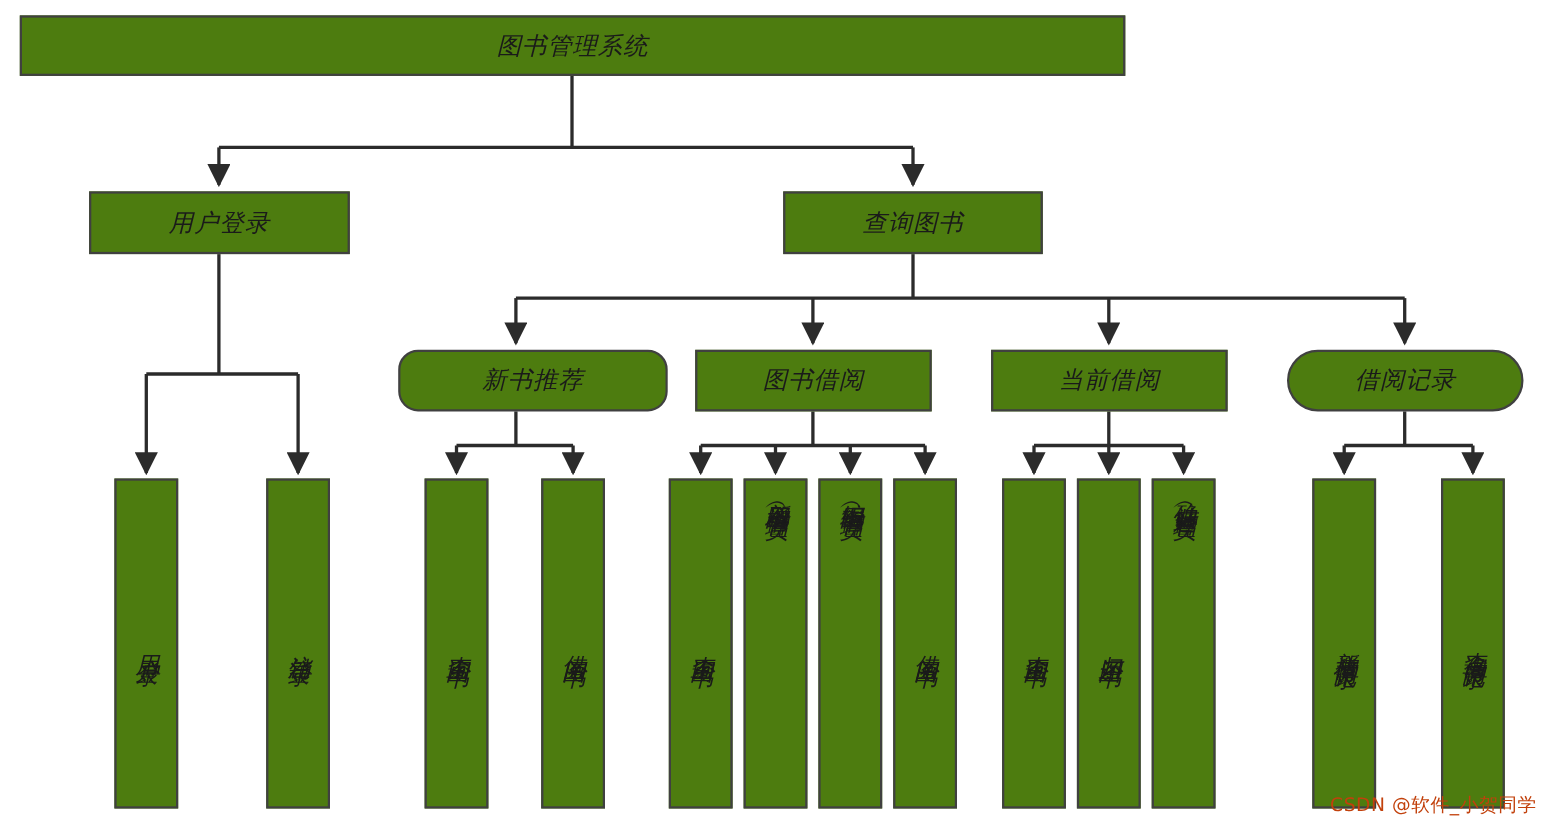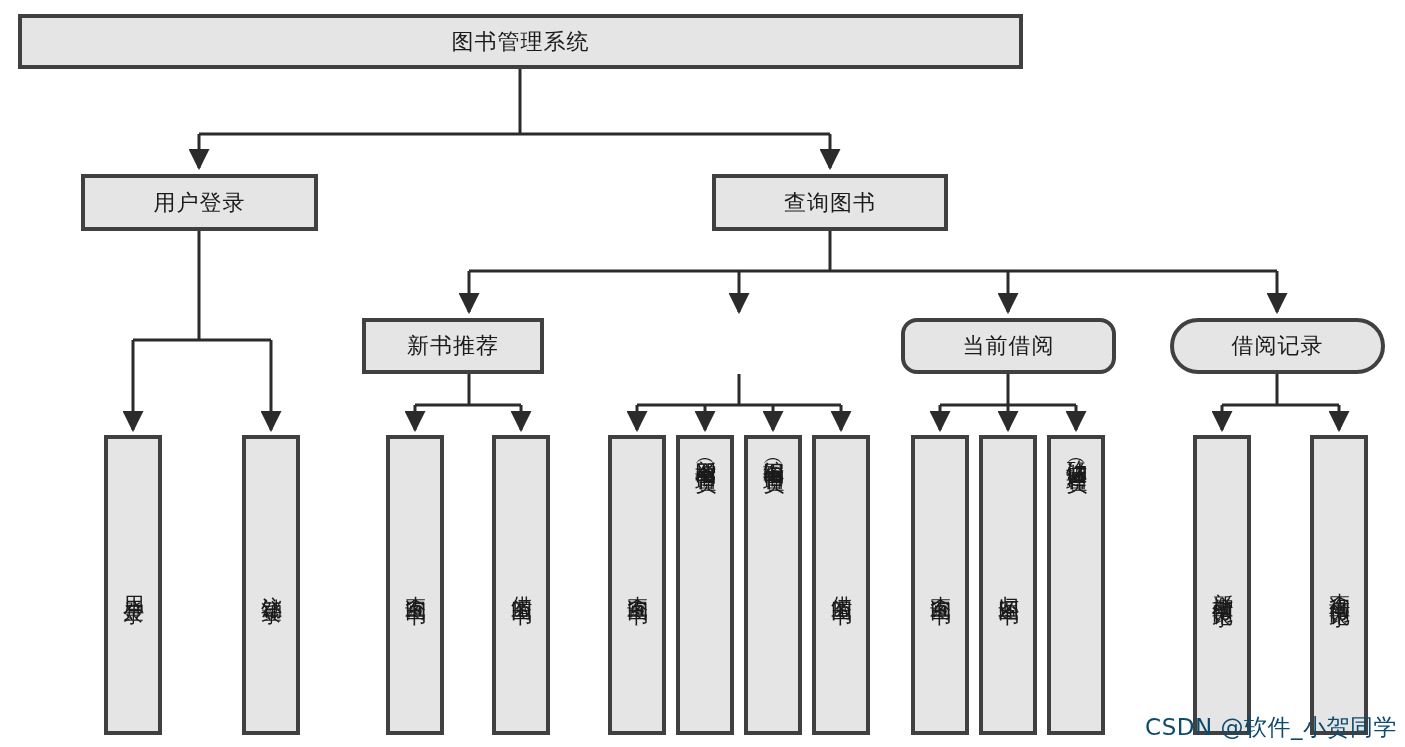--- a/index.html
+++ b/index.html
@@ -22,26 +22,27 @@
     position: absolute;
     left: 0;
     top: 0;
     width: 1405px;
     height: 747px;
     pointer-events: none;
   }
   .node {
     position: absolute;
     box-sizing: border-box;
-    background: #e5e5e5;
-    border: 4px solid #404040;
+    background: #4d7c0f;
+    border: 2px solid #404040;
     display: flex;
     align-items: center;
     justify-content: center;
     color: #1a1a1a;
+    font-style: italic;
   }
   .node.horizontal {
     font-size: 22px;
     letter-spacing: 1px;
   }
   .node.vertical {
     align-items: flex-start;
     justify-content: center;
     padding-top: 4px;
   }
@@ -58,22 +59,22 @@
     letter-spacing: 2px;
   }
   .node.vertical.center {
     align-items: center;
     padding-top: 0;
   }
   .watermark {
     position: absolute;
     right: 8px;
     bottom: 4px;
-    font-size: 23px;
-    color: #0c4a6e;
+    font-size: 17px;
+    color: #c2410c;
     letter-spacing: 0.5px;
     white-space: nowrap;
   }
 </style>
 </head>
 <body>
 
 <div id="diagram-root">
 
   <svg class="wires" viewBox="0 0 1405 747">
@@ -131,26 +132,29 @@
   </div>
 
   <div class="node horizontal" style="left:81px; top:174px; width:237px; height:57px;">
     <span>用户登录</span>
   </div>
 
   <div class="node horizontal" style="left:712px; top:174px; width:236px; height:57px;">
     <span>查询图书</span>
   </div>
 
-  <div class="node horizontal" style="left:362px; top:318px; width:182px; height:56px;">
+  <div class="node horizontal" style="left:362px; top:318px; width:245px; height:56px;border-radius:18px;">
     <span>新书推荐</span>
   </div>
 
-
-  <div class="node horizontal" style="left:901px; top:318px; width:215px; height:56px;border-radius:16px;">
+  <div class="node horizontal" style="left:632px; top:318px; width:215px; height:56px;">
+    <span>图书借阅</span>
+  </div>
+
+  <div class="node horizontal" style="left:901px; top:318px; width:215px; height:56px;">
     <span>当前借阅</span>
   </div>
 
   <div class="node horizontal" style="left:1170px; top:318px; width:215px; height:56px;border-radius:28px;">
     <span>借阅记录</span>
   </div>
 
   <div class="node vertical center" style="left:104px; top:435px; width:58px; height:300px;">
     <span class="vlabel">用户登录</span>
   </div>

